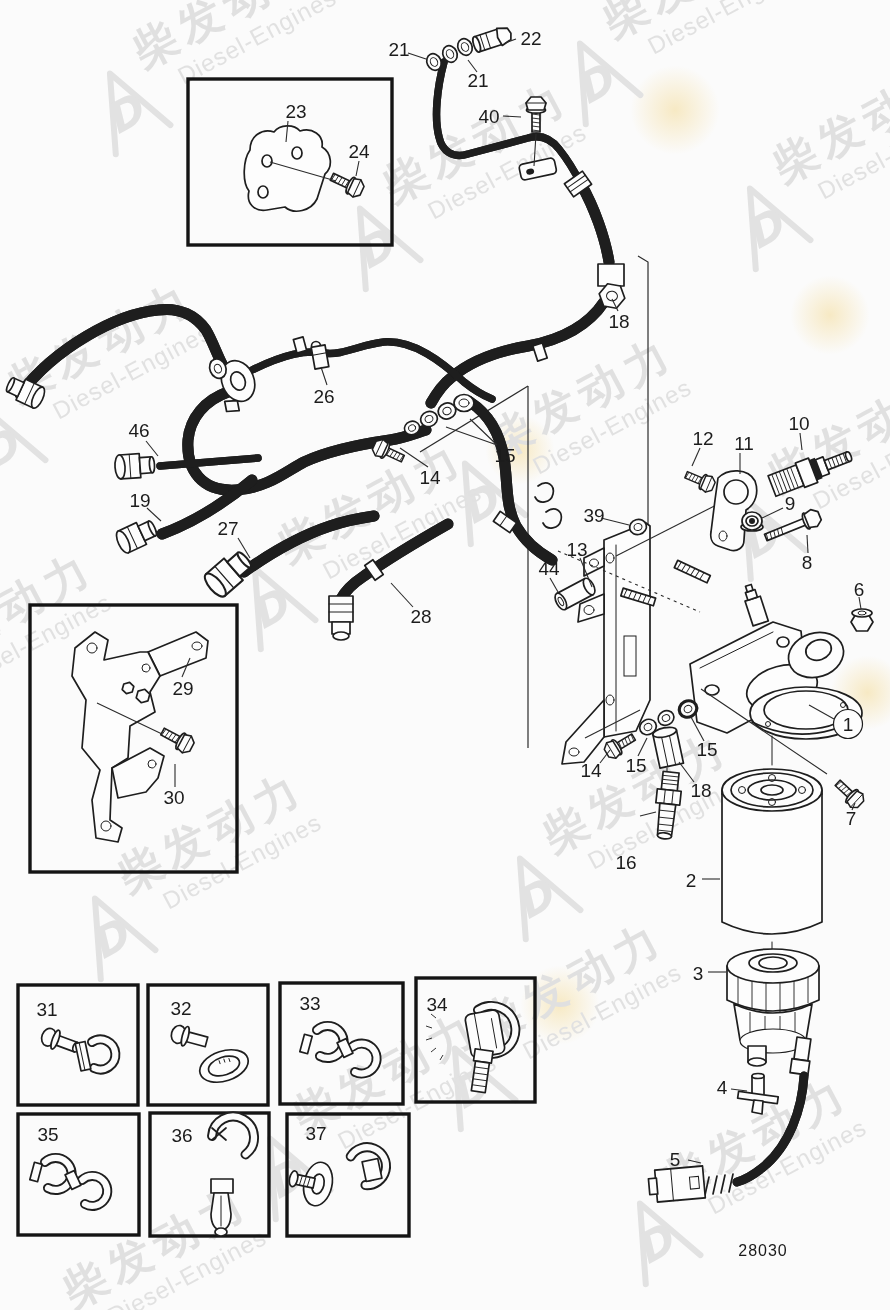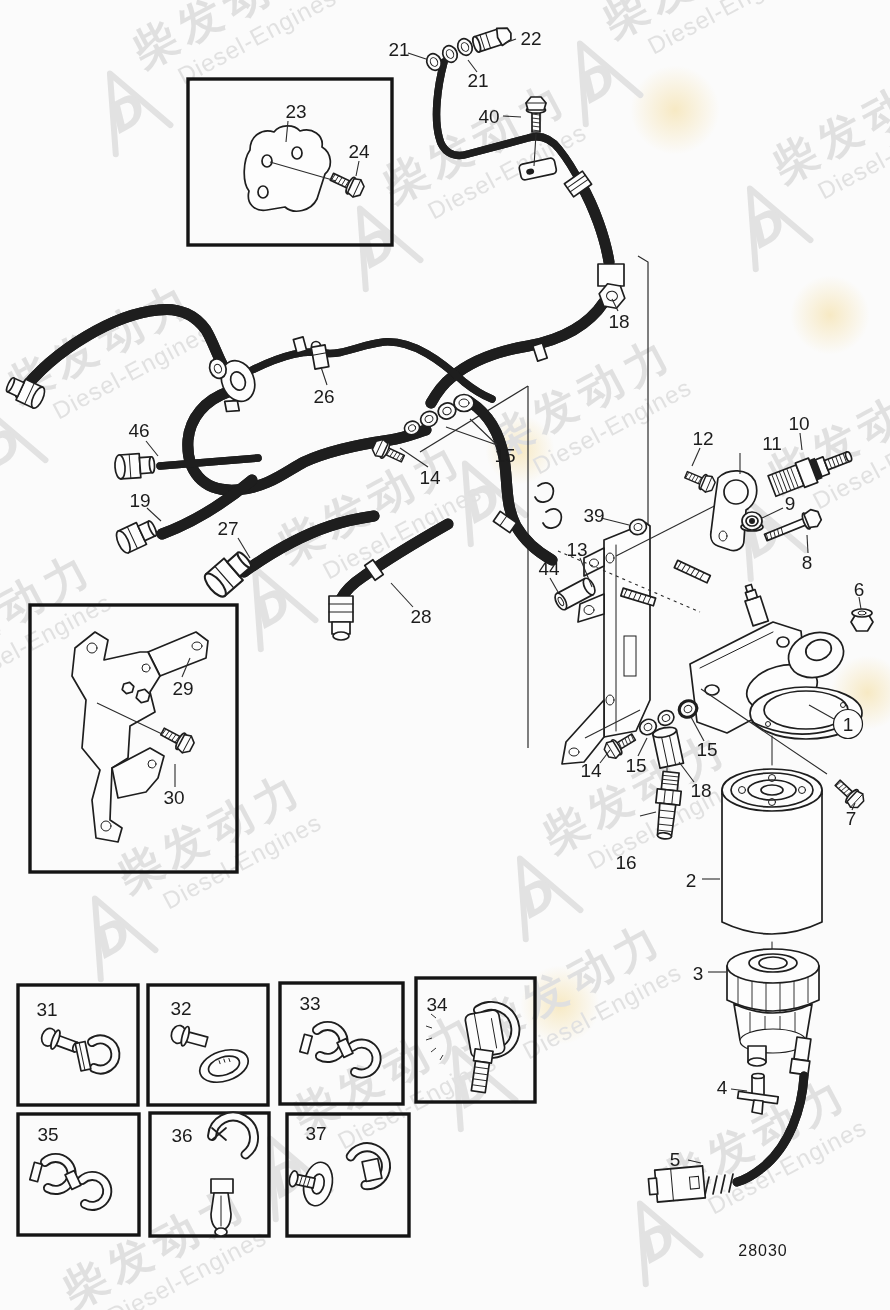--- a/index.html
+++ b/index.html
@@ -646,21 +646,21 @@
   <div class="callout" style="left:478px;top:80px;">21</div>
   <div class="callout" style="left:489px;top:116px;">40</div>
   <div class="callout" style="left:296px;top:111px;">23</div>
   <div class="callout" style="left:359px;top:151px;">24</div>
   <div class="callout" style="left:619px;top:321px;">18</div>
   <div class="callout" style="left:324px;top:396px;">26</div>
   <div class="callout" style="left:139px;top:430px;">46</div>
   <div class="callout" style="left:505px;top:455px;">15</div>
   <div class="callout" style="left:430px;top:477px;">14</div>
   <div class="callout" style="left:703px;top:438px;">12</div>
-  <div class="callout" style="left:744px;top:443px;margin-left:28px;">11</div>
+  <div class="callout" style="left:744px;top:443px;">11</div>
   <div class="callout" style="left:799px;top:423px;">10</div>
   <div class="callout" style="left:594px;top:515px;">39</div>
   <div class="callout" style="left:790px;top:503px;">9</div>
   <div class="callout" style="left:577px;top:549px;">13</div>
   <div class="callout" style="left:807px;top:562px;">8</div>
   <div class="callout" style="left:549px;top:568px;">44</div>
   <div class="callout" style="left:859px;top:589px;">6</div>
   <div class="callout" style="left:140px;top:500px;">19</div>
   <div class="callout" style="left:228px;top:528px;">27</div>
   <div class="callout" style="left:421px;top:616px;">28</div>

